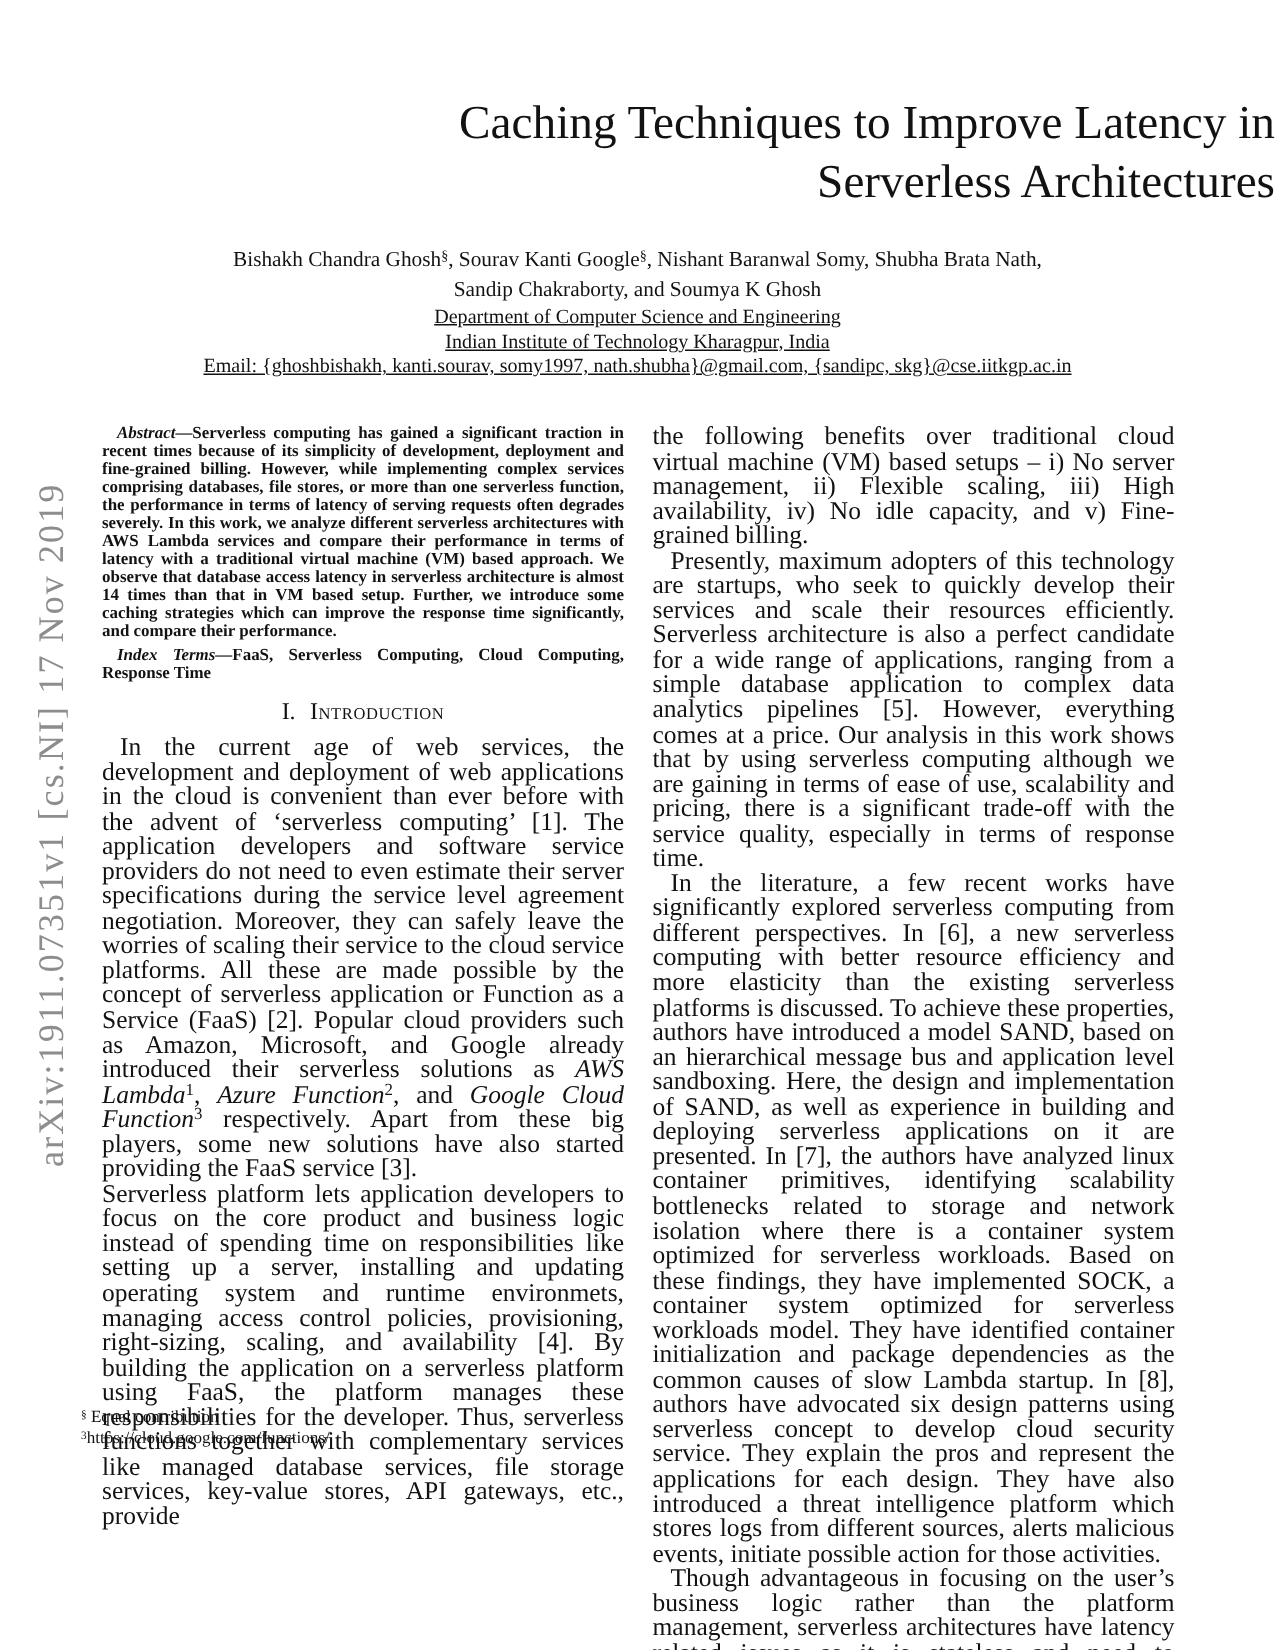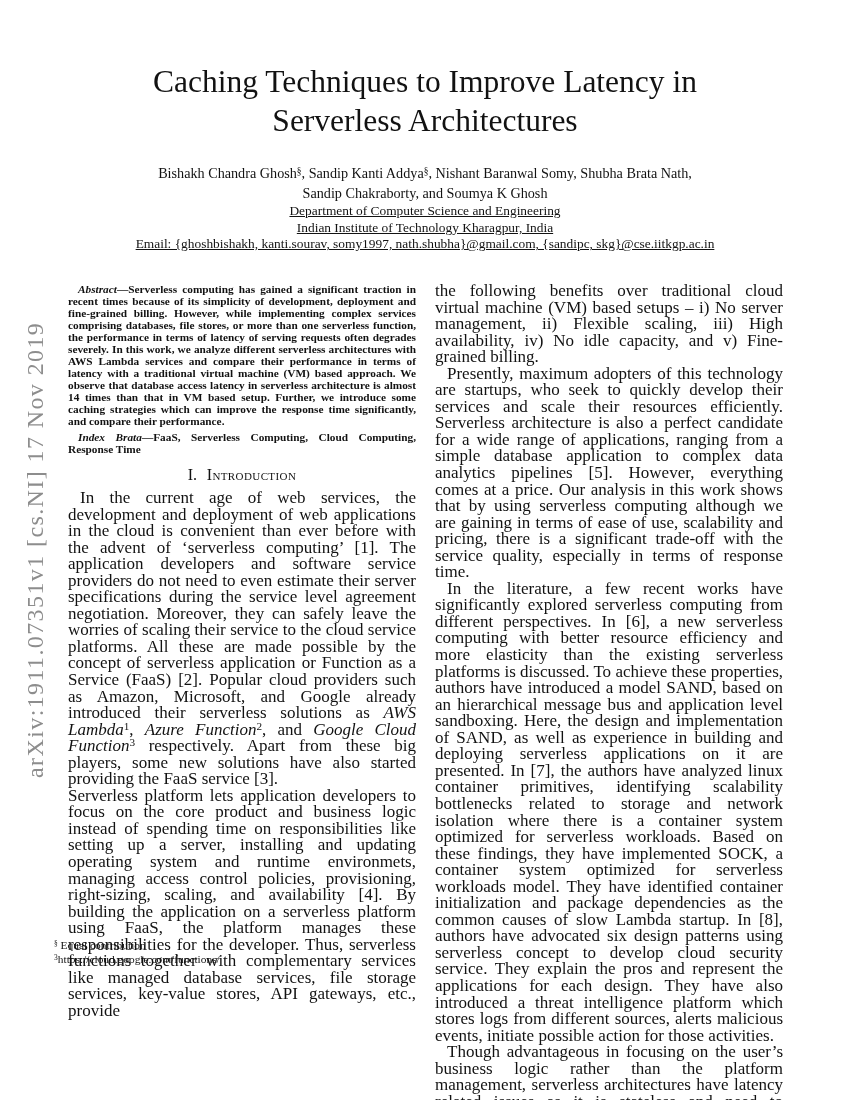--- a/index.html
+++ b/index.html
@@ -23,21 +23,21 @@
     font-size: 24px;
     letter-spacing: 1.4px;
     color: #8d8d8d;
   }
   .title {
     position: absolute;
     top: 62px;
     left: 0;
     width: 100%;
     margin: 0;
-    text-align: center;
+    text-align: right;
     font-weight: normal;
     font-size: 31.5px;
     line-height: 39px;
   }
   .title-line { display: block; }
   .authors {
     position: absolute;
     top: 164px;
     left: 0;
     width: 100%;
@@ -105,30 +105,30 @@
 <div class="page">
 
   <div class="arxiv-stamp">arXiv:1911.07351v1 [cs.NI] 17 Nov 2019</div>
 
   <h1 class="title">
     <span class="title-line">Caching Techniques to Improve Latency in</span>
     <span class="title-line">Serverless Architectures</span>
   </h1>
 
   <div class="authors">
-    <div class="author-names"><span>Bishakh Chandra Ghosh</span><sup>§</sup><span>, Sandip Kanti Addya</span><sup>§</sup><span>, Nishant Baranwal Somy, Shubha Brata Nath,</span></div>
+    <div class="author-names"><span>Bishakh Chandra Ghosh</span><sup>§</sup><span>, Sourav Kanti Google</span><sup>§</sup><span>, Nishant Baranwal Somy, Shubha Brata Nath,</span></div>
     <div class="author-names">Sandip Chakraborty, and Soumya K Ghosh</div>
     <div class="affil">Department of Computer Science and Engineering</div>
     <div class="affil">Indian Institute of Technology Kharagpur, India</div>
     <div class="affil">Email: {ghoshbishakh, kanti.sourav, somy1997, nath.shubha}@gmail.com, {sandipc, skg}@cse.iitkgp.ac.in</div>
   </div>
 
   <div class="col col-left">
     <p class="abstract"><span class="it">Abstract</span><span>—Serverless computing has gained a significant traction in recent times because of its simplicity of development, deployment and fine-grained billing. However, while implementing complex services comprising databases, file stores, or more than one serverless function, the performance in terms of latency of serving requests often degrades severely. In this work, we analyze different serverless architectures with AWS Lambda services and compare their performance in terms of latency with a traditional virtual machine (VM) based approach. We observe that database access latency in serverless architecture is almost 14 times than that in VM based setup. Further, we introduce some caching strategies which can improve the response time significantly, and compare their performance.</span></p>
-    <p class="abstract index-terms"><span class="it">Index Brata</span><span>—FaaS, Serverless Computing, Cloud Computing, Response Time</span></p>
+    <p class="abstract index-terms"><span class="it">Index Terms</span><span>—FaaS, Serverless Computing, Cloud Computing, Response Time</span></p>
     <h2 class="sec-heading"><span>I.</span><span class="sc">Introduction</span></h2>
     <p class="body-p indent"><span>In the current age of web services, the development and deployment of web applications in the cloud is convenient than ever before with the advent of ‘serverless computing’ [1]. The application developers and software service providers do not need to even estimate their server specifications during the service level agreement negotiation. Moreover, they can safely leave the worries of scaling their service to the cloud service platforms. All these are made possible by the concept of serverless application or Function as a Service (FaaS) [2]. Popular cloud providers such as Amazon, Microsoft, and Google already introduced their serverless solutions as </span><span class="it">AWS Lambda</span><sup>1</sup><span>, </span><span class="it">Azure Function</span><sup>2</sup><span>, and </span><span class="it">Google Cloud Function</span><sup>3</sup><span> respectively. Apart from these big players, some new solutions have also started providing the FaaS service [3].</span></p>
     <p class="body-p">Serverless platform lets application developers to focus on the core product and business logic instead of spending time on responsibilities like setting up a server, installing and updating operating system and runtime environmets, managing access control policies, provisioning, right-sizing, scaling, and availability [4]. By building the application on a serverless platform using FaaS, the platform manages these responsibilities for the developer. Thus, serverless functions together with complementary services like managed database services, file storage services, key-value stores, API gateways, etc., provide</p>
   </div>
 
   <div class="col col-right">
     <p class="body-p">the following benefits over traditional cloud virtual machine (VM) based setups – i) No server management, ii) Flexible scaling, iii) High availability, iv) No idle capacity, and v) Fine-grained billing.</p>
     <p class="body-p indent">Presently, maximum adopters of this technology are startups, who seek to quickly develop their services and scale their resources efficiently. Serverless architecture is also a perfect candidate for a wide range of applications, ranging from a simple database application to complex data analytics pipelines [5]. However, everything comes at a price. Our analysis in this work shows that by using serverless computing although we are gaining in terms of ease of use, scalability and pricing, there is a significant trade-off with the service quality, especially in terms of response time.</p>
     <p class="body-p indent">In the literature, a few recent works have significantly explored serverless computing from different perspectives. In [6], a new serverless computing with better resource efficiency and more elasticity than the existing serverless platforms is discussed. To achieve these properties, authors have introduced a model SAND, based on an hierarchical message bus and application level sandboxing. Here, the design and implementation of SAND, as well as experience in building and deploying serverless applications on it are presented. In [7], the authors have analyzed linux container primitives, identifying scalability bottlenecks related to storage and network isolation where there is a container system optimized for serverless workloads. Based on these findings, they have implemented SOCK, a container system optimized for serverless workloads model. They have identified container initialization and package dependencies as the common causes of slow Lambda startup. In [8], authors have advocated six design patterns using serverless concept to develop cloud security service. They explain the pros and represent the applications for each design. They have also introduced a threat intelligence platform which stores logs from different sources, alerts malicious events, initiate possible action for those activities.</p>
     <p class="body-p indent">Though advantageous in focusing on the user’s business logic rather than the platform management, serverless architectures have latency related issues as it is stateless and need to communicate with other serverless functions and other components such as data stores. In this paper, we analyze serverless architectures concerning inter-component latency and overall response time of serving requests. First, we take</p>

